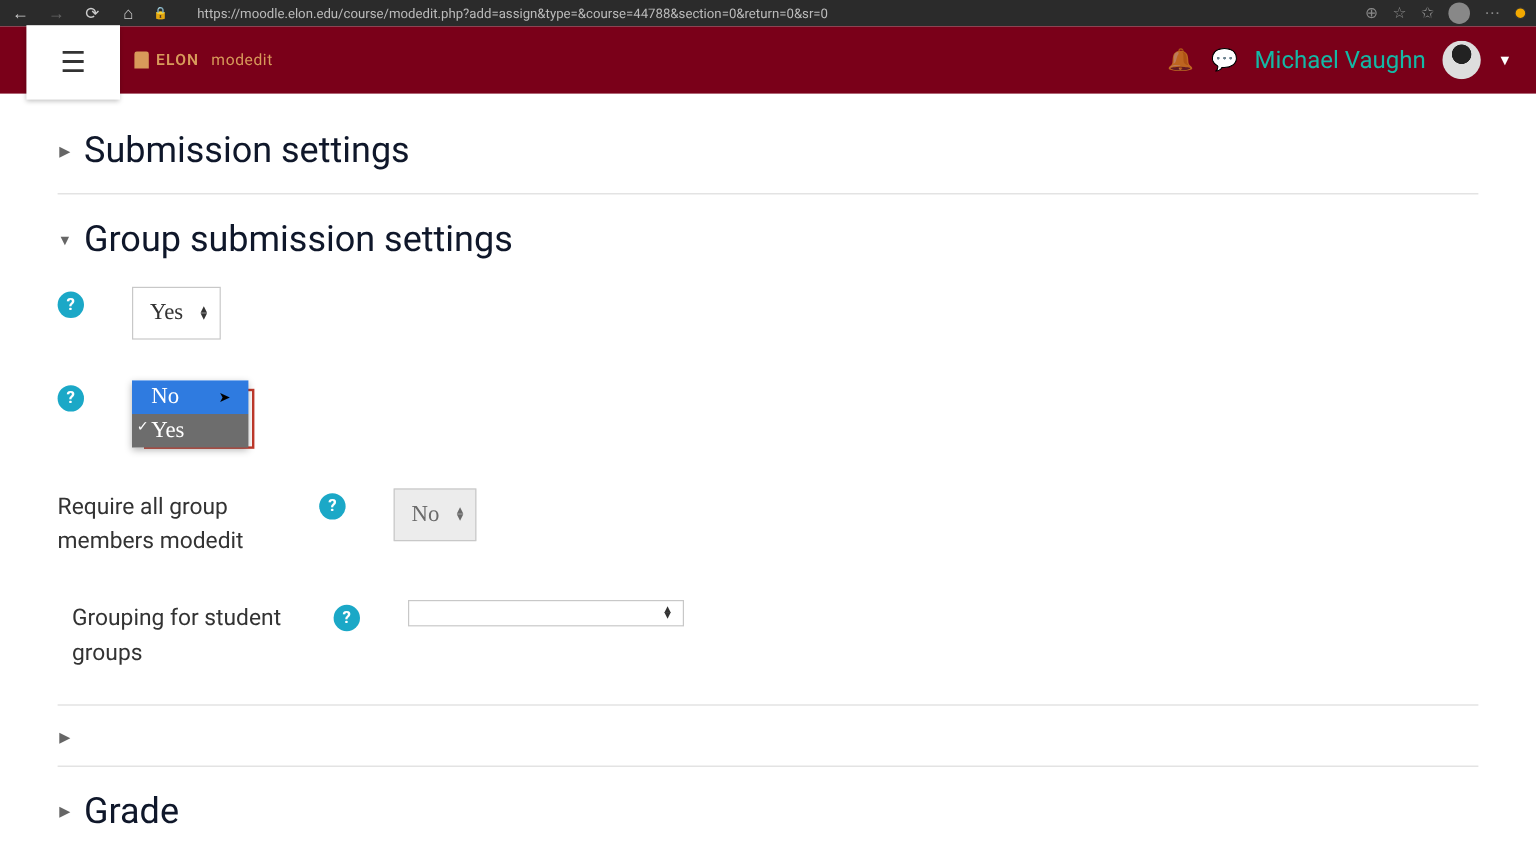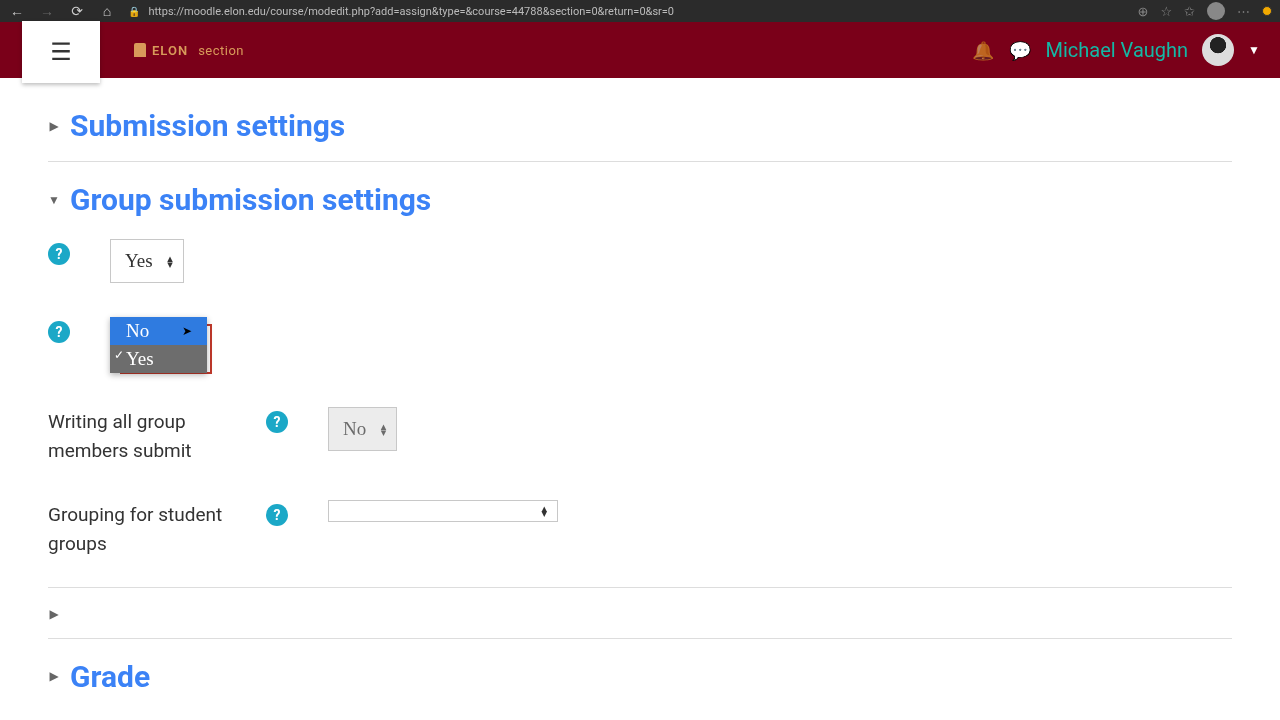--- a/index.html
+++ b/index.html
@@ -4,52 +4,52 @@
 <style>
   * { box-sizing: border-box; margin: 0; padding: 0; }
   body { font-family: -apple-system, BlinkMacSystemFont, "Segoe UI", Roboto, sans-serif; background: #fff; width: 1280px; height: 720px; overflow: hidden; position: relative; }
 
   
   .browser-bar { height: 22px; background: #2b2b2b; display: flex; align-items: center; padding: 0 8px; gap: 12px; position: relative; }
   .browser-bar .nav-btn { color: #ccc; width: 18px; font-size: 14px; display: flex; justify-content: center; align-items: center; }
   .browser-bar .nav-btn.disabled { color: #666; }
   .url-area { flex: 1; display: flex; align-items: center; gap: 8px; color: #bbb; font-size: 11px; }
   .lock-icon { font-size: 10px; color: #ccc; }
-  .url-text { color: #bbb; font-size: 11px; }
+  .url-text { color: #bbb; font-size: 11px; margin-left: 16px; }
   .right-icons { display: flex; align-items: center; gap: 12px; color: #888; font-size: 13px; }
   .avatar-chrome { width: 18px; height: 18px; border-radius: 50%; background: #888; }
   .warn-dot { width: 10px; height: 10px; border-radius: 50%; background: #f2a900; border: 1px solid #333; }
 
   
   .site-header { height: 56px; background: #7a0019; display: flex; align-items: center; position: relative; }
   .hamburger-btn { width: 78px; height: 62px; background: #fff; display: flex; align-items: center; justify-content: center; margin-left: 22px; margin-top: 4px; box-shadow: 0 2px 4px rgba(0,0,0,0.25); }
   .hamburger-icon { font-size: 24px; color: #333; }
-  .brand { display: flex; align-items: center; margin-left: 34px; gap: 6px; justify-content: center; }
+  .brand { display: flex; align-items: center; margin-left: 12px; gap: 6px; justify-content: center; }
   .brand-shield { width: 12px; height: 14px; background: #d89a5a; border-radius: 2px 2px 0 0; }
   .brand-elon { color: #d89a5a; font-size: 13px; font-weight: 600; letter-spacing: 1px; }
   .brand-moodle { color: #d89a5a; font-size: 13px; margin-left: 4px; letter-spacing: 0.5px; }
   .header-right { position: absolute; right: 20px; display: flex; align-items: center; gap: 14px; color: #fff; }
   .bell-icon { color: rgba(255,255,255,0.5); font-size: 18px; }
   .chat-icon { color: #b90000; font-size: 18px; filter: brightness(1.3); }
   .user-name { font-size: 20px; color: #14b8a6; }
   .user-avatar { width: 32px; height: 32px; border-radius: 50%; background: #ccc; background-image: radial-gradient(circle at 50% 35%, #222 30%, #ddd 32%); }
   .caret-down { color: #fff; font-size: 12px; }
 
   
   .content { padding: 0 48px; }
 
   .section { border-bottom: 1px solid #ddd; padding: 20px 0 18px 0; }
   .section.first { padding-top: 30px; }
   .section-header { display: flex; align-items: center; gap: 10px; cursor: pointer; }
   .toggle-caret { width: 12px; height: 12px; display: flex; align-items: center; justify-content: center; color: #666; font-size: 12px; }
-  .section-title { color: #3b82f6; font-size: 30px; font-weight: 700; }
+  .section-title { color: #0f172a; font-size: 30px; font-weight: 400; }
 
   .fields { margin-top: 22px; }
   .field-row { display: flex; align-items: flex-start; margin-bottom: 34px; position: relative; }
-  .field-row:last-child { margin-bottom: 10px; }
+  .field-row:last-child { margin-bottom: 10px; margin-left: 12px; }
   .field-label { width: 218px; font-size: 19px; color: #333; line-height: 1.55; padding-right: 8px; }
   .help-col { width: 62px; padding-top: 4px; }
   .help-icon { width: 22px; height: 22px; border-radius: 50%; background: #1ba8c7; color: #fff; font-size: 14px; font-weight: 700; display: flex; align-items: center; justify-content: center; }
   .control-col { position: relative; font-family: Liberation Serif, serif; }
 
   .select-box { border: 1px solid #c8c8c8; background: #fff; color: #333; font-size: 19px; padding: 10px 30px 10px 14px; position: relative; min-width: 54px; display: inline-block; }
   .select-box.disabled { background: #ececec; color: #6b6b6b; }
   .select-box .caret { position: absolute; right: 10px; top: 50%; transform: translateY(-50%); font-size: 11px; color: #333; line-height: 0.5; }
   .select-box.disabled .caret { color: #6b6b6b; }
   .select-box.wide { min-width: 230px; }
@@ -87,21 +87,21 @@
   </div>
 </div>
 
 <div class="site-header">
   <div class="hamburger-btn">
     <span class="hamburger-icon">☰</span>
   </div>
   <div class="brand">
     <div class="brand-shield"></div>
     <span class="brand-elon">ELON</span>
-    <span class="brand-moodle">section</span>
+    <span class="brand-moodle">modedit</span>
   </div>
   <div class="header-right">
     <span class="bell-icon">🔔</span>
     <span class="chat-icon">💬</span>
     <span class="user-name">Michael Vaughn</span>
     <div class="user-avatar"></div>
     <span class="caret-down">▼</span>
   </div>
 </div>
 
@@ -149,21 +149,21 @@
               <div class="select-opt other">
                 <span class="check">✓</span>
                 <span>Yes</span>
               </div>
             </div>
           </div>
         </div>
       </div>
 
       <div class="field-row">
-        <div class="field-label">Writing all group members submit</div>
+        <div class="field-label">Require all group members modedit</div>
         <div class="help-col">
             <div class="help-icon">?</div>
           </div>
         <div class="control-col">
           <div class="select-box disabled">
             <span>No</span>
             <span class="caret">▴<br>▾</span>
           </div>
         </div>
       </div>

